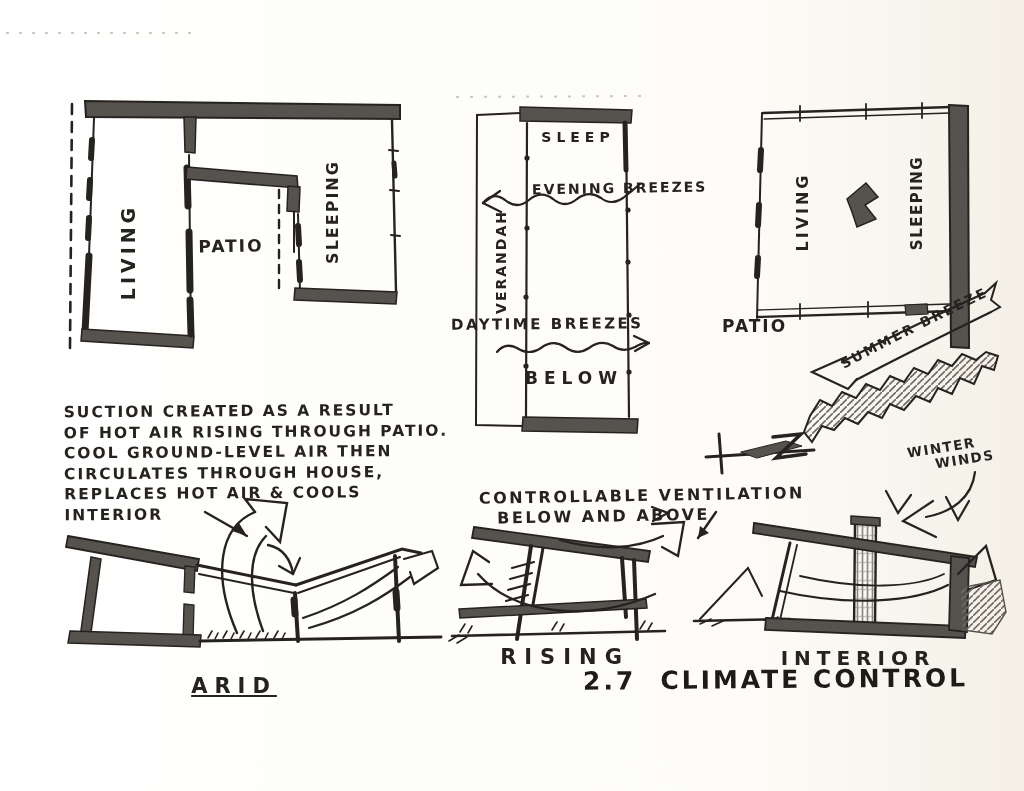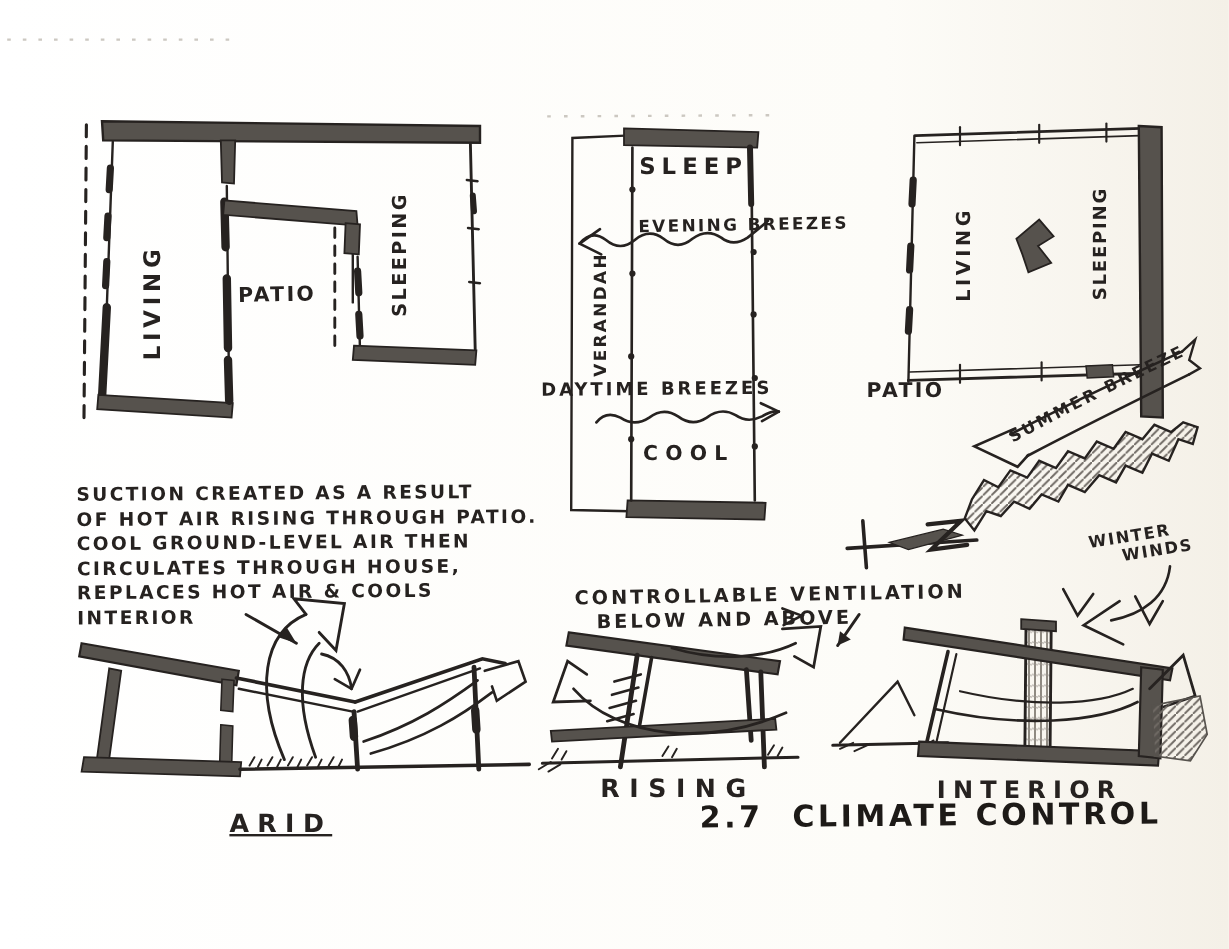--- a/index.html
+++ b/index.html
@@ -260,23 +260,23 @@
     </g>
     <path d="M958,574 L986,546 L996,580 L970,589" stroke-width="2.3"></path>
     <path d="M960,588 L1000,580 L1006,612 L992,634 L962,630 Z" fill="url(#hatch)" stroke="#56524d" stroke-width="1.4"></path>
   </g>
 </svg>
 
   <div class="vlbl" style="left:128px;top:252px;font-size:19px;letter-spacing:4px;">LIVING</div>
   <div class="clbl" style="left:231px;top:238px;font-size:17px;letter-spacing:2px;transform:translate(-50%,0) rotate(-1deg);">PATIO</div>
   <div class="vlbl" style="left:333px;top:212px;font-size:16px;letter-spacing:2px;">SLEEPING</div>
 
-  <div class="clbl" style="left:578px;top:130px;font-size:19px;letter-spacing:5px;">SLEEP</div>
+  <div class="clbl" style="left:578px;top:130px;font-size:14px;letter-spacing:5px;">SLEEP</div>
   <div class="vlbl" style="left:501px;top:262px;font-size:14px;letter-spacing:2px;">VERANDAH</div>
-  <div class="clbl" style="left:574px;top:370px;font-size:17px;letter-spacing:6px;">COOL</div>
+  <div class="clbl" style="left:574px;top:370px;font-size:17px;letter-spacing:6px;">BELOW</div>
   <div class="lbl" style="left:532px;top:181px;font-size:14px;letter-spacing:2px;transform:rotate(-1deg);">EVENING BREEZES</div>
   <div class="lbl" style="left:451px;top:317px;font-size:15px;letter-spacing:2.5px;transform:rotate(-0.5deg);">DAYTIME BREEZES</div>
 
   <div class="vlbl" style="left:803px;top:212px;font-size:16px;letter-spacing:3px;">LIVING</div>
   <div class="vlbl" style="left:917px;top:203px;font-size:15px;letter-spacing:1.5px;">SLEEPING</div>
   <div class="lbl" style="left:722px;top:318px;font-size:17px;letter-spacing:2px;">PATIO</div>
 
   <div id="winter-note" class="note">
     <div>WINTER</div>
     <div class="l2">WINDS</div>

